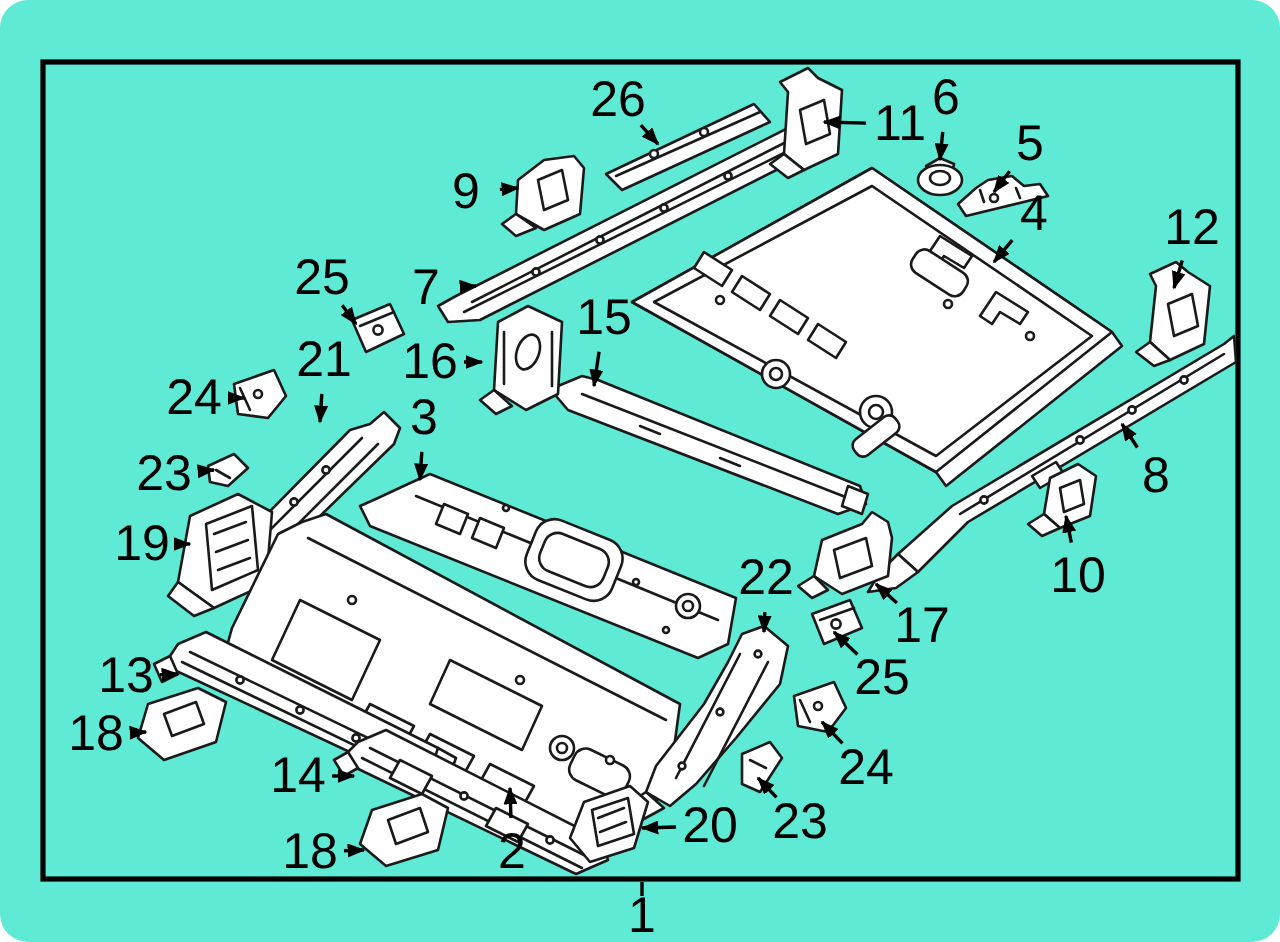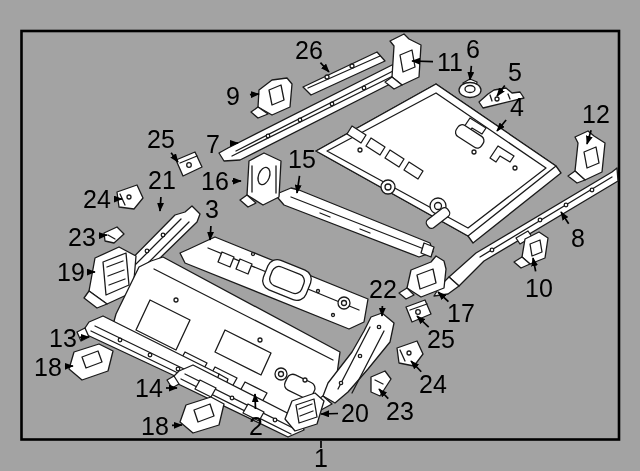--- a/index.html
+++ b/index.html
@@ -1,17 +1,17 @@
 <!DOCTYPE html>
 <html><head>
 <meta charset="utf-8">
 <style>
   html,body{margin:0;padding:0;background:#ffffff;}
   body{width:640px;height:471px;overflow:hidden;font-family:"Liberation Sans",sans-serif;}
-  .stage{position:relative;width:640px;height:471px;background:#a3a3a3;}
+  .stage{position:relative;width:640px;height:471px;background:#5eead4;border-radius:14px;}
   svg{position:absolute;left:0;top:0;}
   .part path,.part rect,.part ellipse,.part circle,.part line,.part polyline{
     fill:#ffffff;stroke:#1a1a1a;stroke-width:1.3;stroke-linejoin:round;stroke-linecap:round;
   }
   .part .detail{fill:none;}
   .part .hole{fill:#ffffff;}
   .frame{fill:none;stroke:#000000;stroke-width:2.6;}
   .leader{stroke:#000000;stroke-width:1.7;fill:none;}
   .callout-label{font-family:"Liberation Sans",sans-serif;font-size:25px;fill:#000000;
     text-anchor:middle;dominant-baseline:central;}

